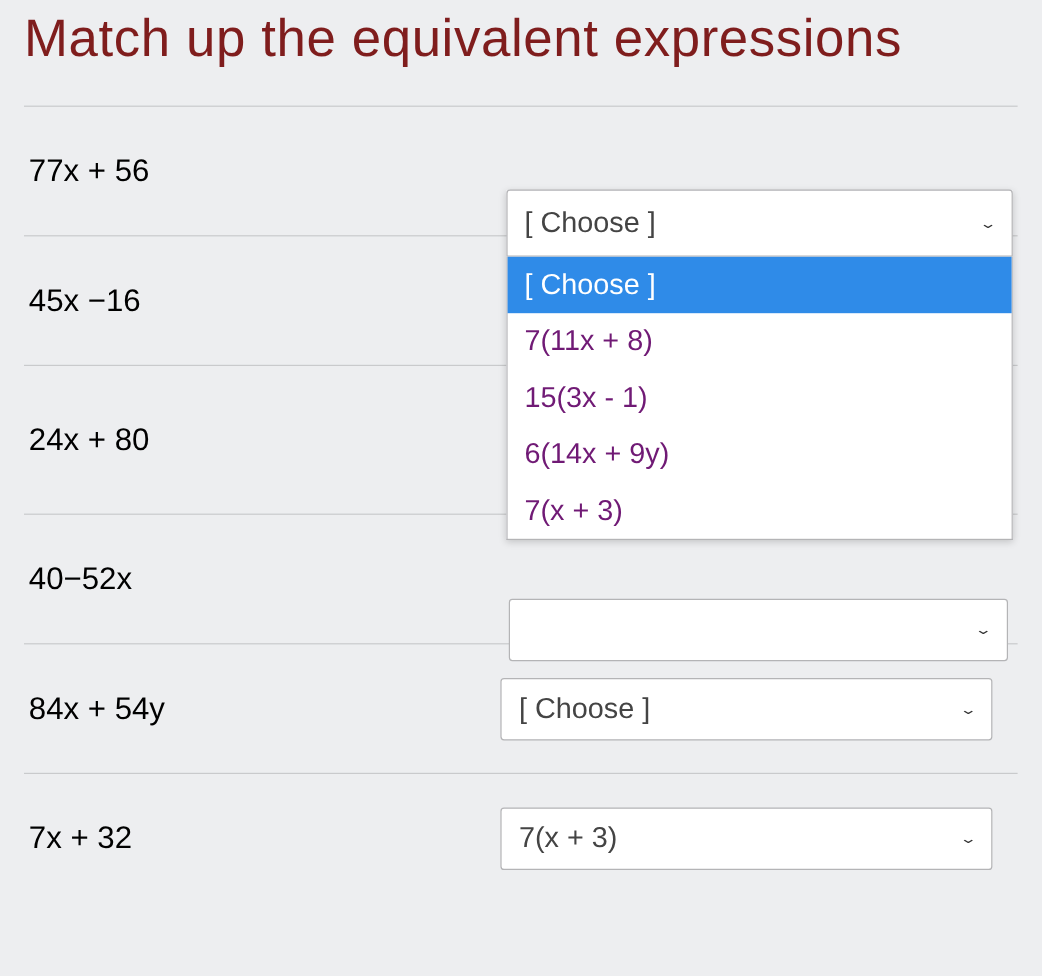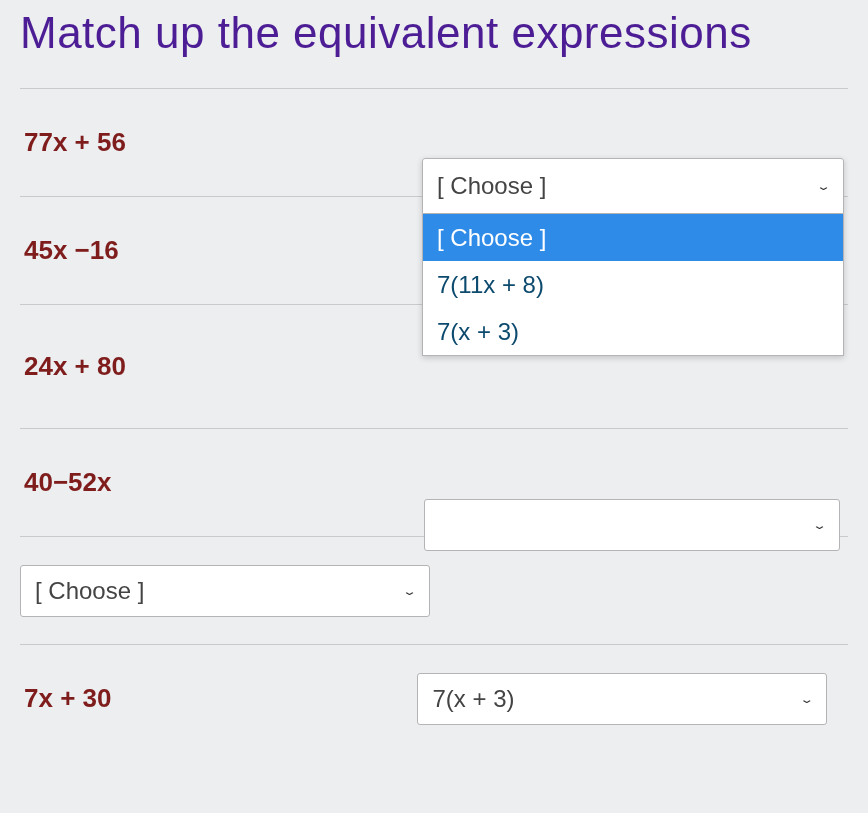--- a/index.html
+++ b/index.html
@@ -13,39 +13,38 @@
     color: #2b2b2b;
     overflow: hidden;
     position: relative;
   }
   .page {
     padding: 8px 20px 20px 20px;
   }
   .title {
     font-size: 44px;
     font-weight: 400;
-    color: #4c1d95;
+    color: #7f1d1d;
     margin: 0 0 30px 0;
     letter-spacing: 0.5px;
   }
   .row {
     display: flex;
     align-items: center;
     border-top: 1px solid #c9cacc;
     min-height: 108px;
     padding: 20px 0;
     position: relative;
   }
   .row.tall { min-height: 124px; }
   .expr {
     width: 48%;
     font-size: 26px;
-    color: #7f1d1d;
+    color: #000000;
     padding-left: 4px;
-    font-weight: bold;
   }
   .selector-area {
     width: 52%;
     display:flex;
     align-items:center;
   }
   .select-box {
     background: #fff;
     border: 1px solid #b4b4b6;
     border-radius: 3px;
@@ -92,21 +91,21 @@
     background: #fff;
     border: 1px solid #b4b4b6;
     border-top: none;
   }
   .dd-item {
     height: 47px;
     display:flex;
     align-items:center;
     padding: 0 14px;
     font-size: 24px;
-    color: #0c4a6e;
+    color: #701a75;
     cursor: pointer;
   }
   .dd-item.highlight {
     background: #3a8ee6;
     background: #2f8be8;
     color: #fff;
   }
   
   .behind-box {
     position:absolute;
@@ -150,30 +149,31 @@
     <div class="expr">24x + 80</div>
     <div class="selector-area"></div>
   </div>
 
   <div class="row">
     <div class="expr">40−52x</div>
     <div class="selector-area"></div>
   </div>
 
   <div class="row">
+    <div class="expr">84x + 54y</div>
     <div class="selector-area">
       <div class="select-box">
         <span class="select-text">[ Choose ]</span>
         <span class="chevron">⌄</span>
       </div>
     </div>
   </div>
 
   <div class="row">
-    <div class="expr">7x + 30</div>
+    <div class="expr">7x + 32</div>
     <div class="selector-area">
       <div class="select-box">
         <span class="select-text">7(x + 3)</span>
         <span class="chevron">⌄</span>
       </div>
     </div>
   </div>
 
 </div>
 
@@ -183,15 +183,17 @@
 </div>
 
 <div class="dropdown-open">
   <div class="dd-header">
     <span>[ Choose ]</span>
     <span class="chevron">⌄</span>
   </div>
   <div class="dd-list">
     <div class="dd-item highlight">[ Choose ]</div>
     <div class="dd-item">7(11x + 8)</div>
+    <div class="dd-item">15(3x - 1)</div>
+    <div class="dd-item">6(14x + 9y)</div>
     <div class="dd-item">7(x + 3)</div>
   </div>
 </div>
 
 </body></html>

